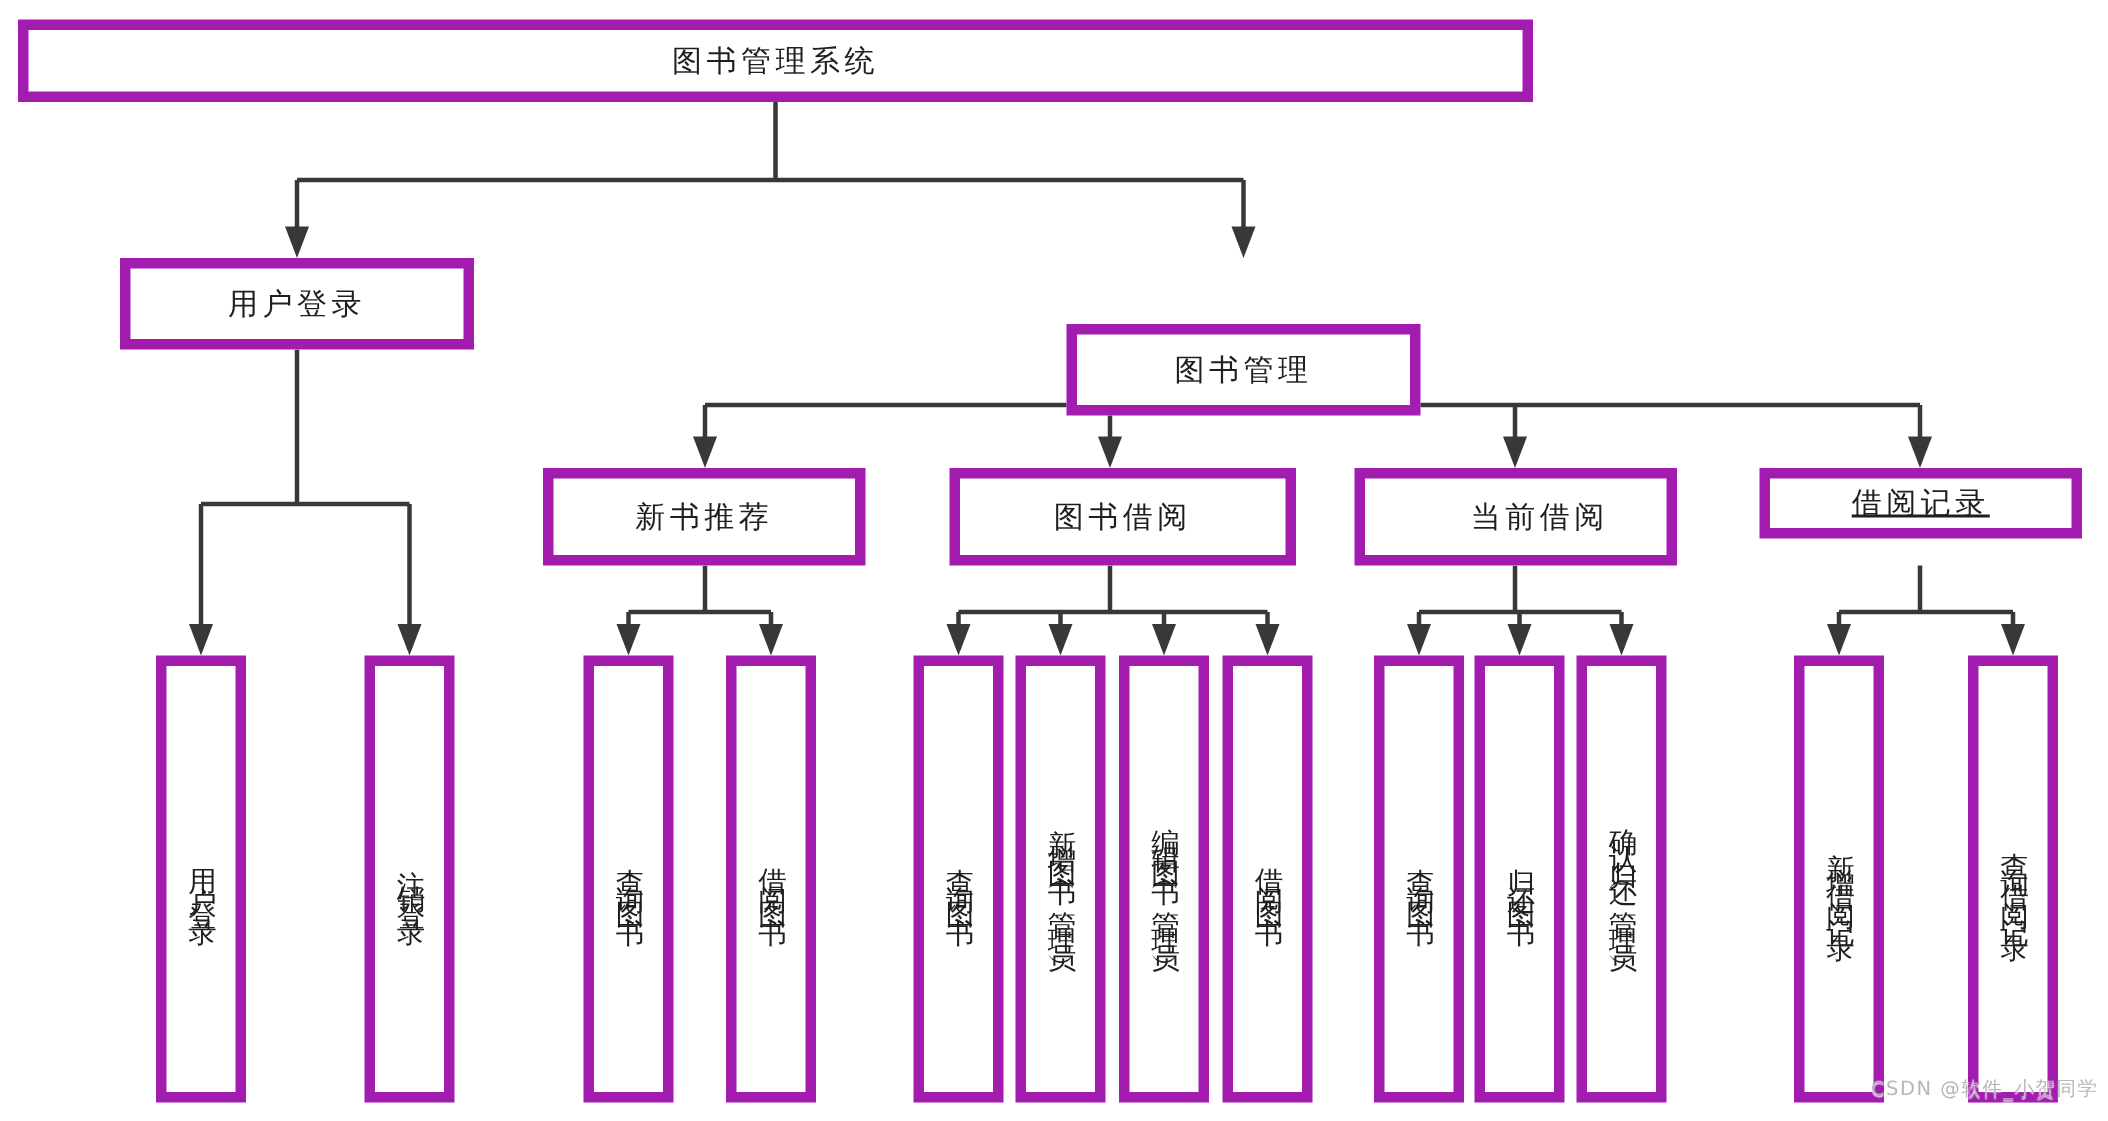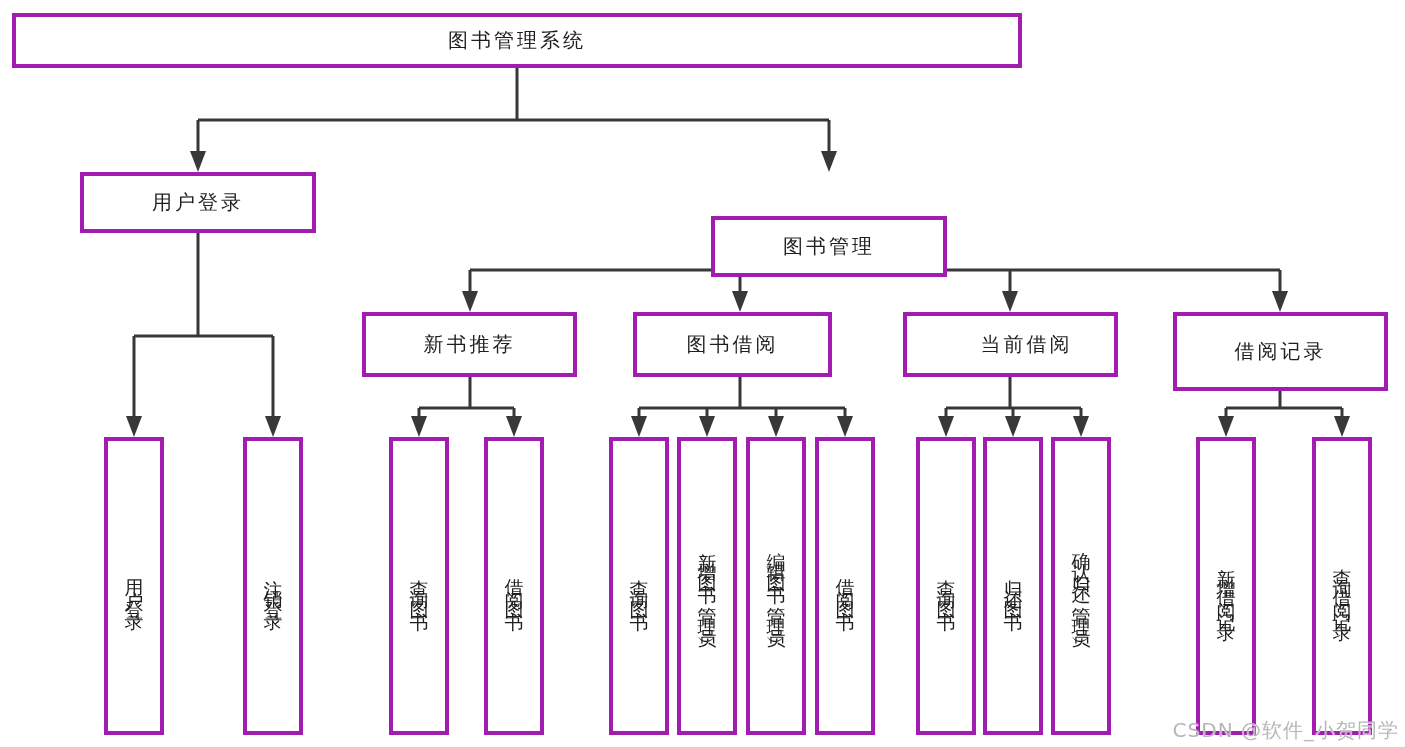--- a/index.html
+++ b/index.html
@@ -7,21 +7,21 @@
     position:relative;
     width:1405px;height:747px;
     background:#ffffff;
     font-family:"DejaVu Sans","Liberation Sans",sans-serif;
     overflow:hidden;
   }
   .node{
     position:absolute;
     box-sizing:border-box;
     background:#ffffff;
-    border:4px solid #a21caf;
+    border:7px solid #a21caf;
     display:flex;
     align-items:center;
     justify-content:center;
     color:#1f1f1f;
   }
   .h-node{
     font-size:20px;
     letter-spacing:3px;
     white-space:nowrap;
   }
@@ -43,21 +43,21 @@
     stroke-width:3;
   }
   .connectors polygon{
     fill:#383838;
     stroke:none;
   }
   .watermark{
     position:absolute;
     top:717px;
     right:6px;
-    font-size:20px;
+    font-size:13px;
     color:#b6b6bb;
     letter-spacing:1px;
     text-shadow:0 1px 1px #ffffff;
     white-space:nowrap;
   }
 </style>
 </head>
 <body>
 
 <div class="canvas">
@@ -104,23 +104,23 @@
       <polygon points="1334,416 1350,416 1342,437"></polygon>
     </g>
   </svg>
 
   <div class="node h-node" style="left:12px;top:13px;width:1010px;height:55px;">图书管理系统</div>
 
   <div class="node h-node" style="left:80px;top:172px;width:236px;height:61px;">用户登录</div>
   <div class="node h-node" style="left:711px;top:172px;width:236px;height:61px;margin-top:44px;">图书管理</div>
 
   <div class="node h-node" style="left:362px;top:312px;width:215px;height:65px;">新书推荐</div>
-  <div class="node h-node" style="left:633px;top:312px;width:199px;height:65px;">图书借阅</div>
+  <div class="node h-node" style="left:633px;top:312px;width:231px;height:65px;">图书借阅</div>
   <div class="node h-node" style="left:903px;top:312px;width:215px;height:65px;padding-left:32px;">当前借阅</div>
-  <div class="node h-node" style="left:1173px;top:312px;width:215px;height:79px;">借阅记录</div>
+  <div class="node h-node" style="left:1173px;top:312px;width:215px;height:47px;text-decoration:underline;">借阅记录</div>
 
   <div class="node leaf" style="left:104px;top:437px;width:60px;height:298px;">用户登录</div>
   <div class="node leaf" style="left:243px;top:437px;width:60px;height:298px;">注销登录</div>
 
   <div class="node leaf" style="left:389px;top:437px;width:60px;height:298px;">查询图书</div>
   <div class="node leaf" style="left:484px;top:437px;width:60px;height:298px;">借阅图书</div>
 
   <div class="node leaf" style="left:609px;top:437px;width:60px;height:298px;">查询图书</div>
   <div class="node leaf" style="left:677px;top:437px;width:60px;height:298px;">新增图书（管理员）</div>
   <div class="node leaf" style="left:746px;top:437px;width:60px;height:298px;">编辑图书（管理员）</div>

